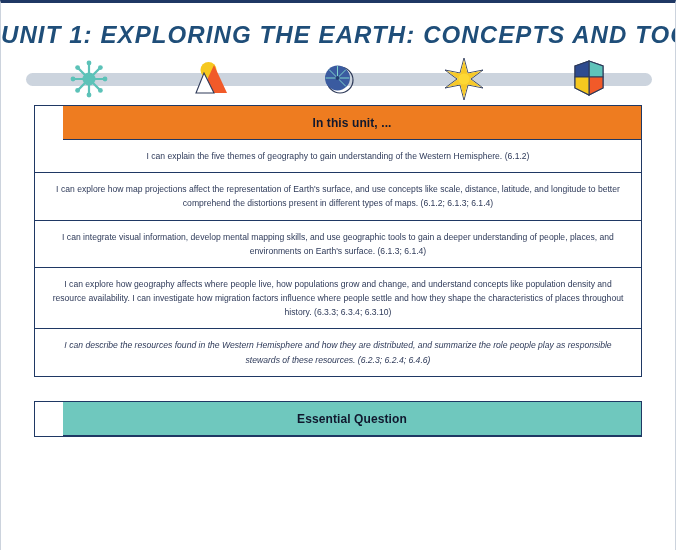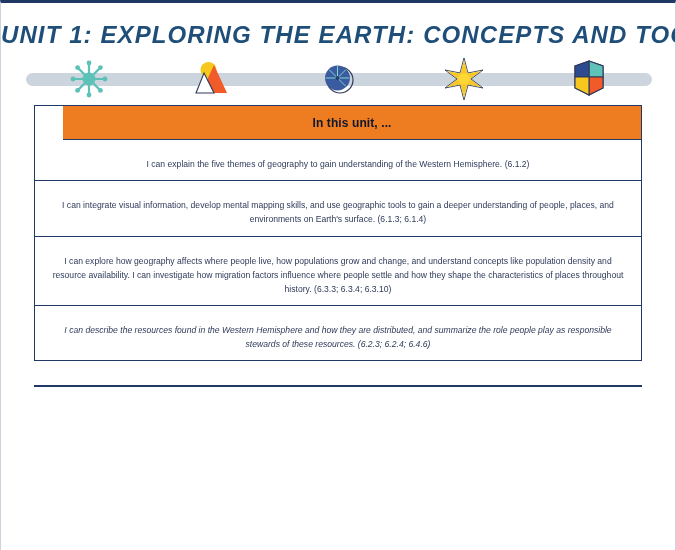--- a/index.html
+++ b/index.html
@@ -84,21 +84,21 @@
     margin-left: 28px;
   }
   .hdr-orange { background: #EE7C20; }
   .hdr-teal   { background: #6FC8BE; }
 
   .tbl-row {
     text-align: center;
     font-size: 8.6px;
     line-height: 1.65;
     color: #2E3A59;
-    padding: 17px 12px 9px 12px;
+    padding: 9px 12px 9px 12px;
     border-bottom: 1px solid #1F3864;
   }
   .tbl-row:last-child { border-bottom: none; font-style: italic; }
 
   #eq-block { margin-top: 24px; }
 
   #spacer-bottom { height: 40px; }
 </style>
 </head>
 <body>
@@ -182,23 +182,25 @@
           </g>
         </svg>
       </div>
 
     </div>
   </div>
 
   <div class="tbl">
     <div class="tbl-hdr hdr-orange">In this unit, ...</div>
     <div class="tbl-row">I can explain the five themes of geography to gain understanding of the Western Hemisphere. (6.1.2)</div>
+    <div class="tbl-row">I can explore how map projections affect the representation of Earth's surface, and use concepts like scale, distance, latitude, and longitude to better comprehend the distortions present in different types of maps. (6.1.2; 6.1.3; 6.1.4)</div>
     <div class="tbl-row">I can integrate visual information, develop mental mapping skills, and use geographic tools to gain a deeper understanding of people, places, and environments on Earth's surface. (6.1.3; 6.1.4)</div>
     <div class="tbl-row">I can explore how geography affects where people live, how populations grow and change, and understand concepts like population density and resource availability. I can investigate how migration factors influence where people settle and how they shape the characteristics of places throughout history. (6.3.3; 6.3.4; 6.3.10)</div>
     <div class="tbl-row">I can describe the resources found in the Western Hemisphere and how they are distributed, and summarize the role people play as responsible stewards of these resources. (6.2.3; 6.2.4; 6.4.6)</div>
   </div>
 
   <div class="tbl" id="eq-block">
+    <div class="tbl-hdr hdr-teal">Essential Question</div>
   </div>
 
   <div id="spacer-bottom"></div>
 
 </div>
 
 </body></html>

